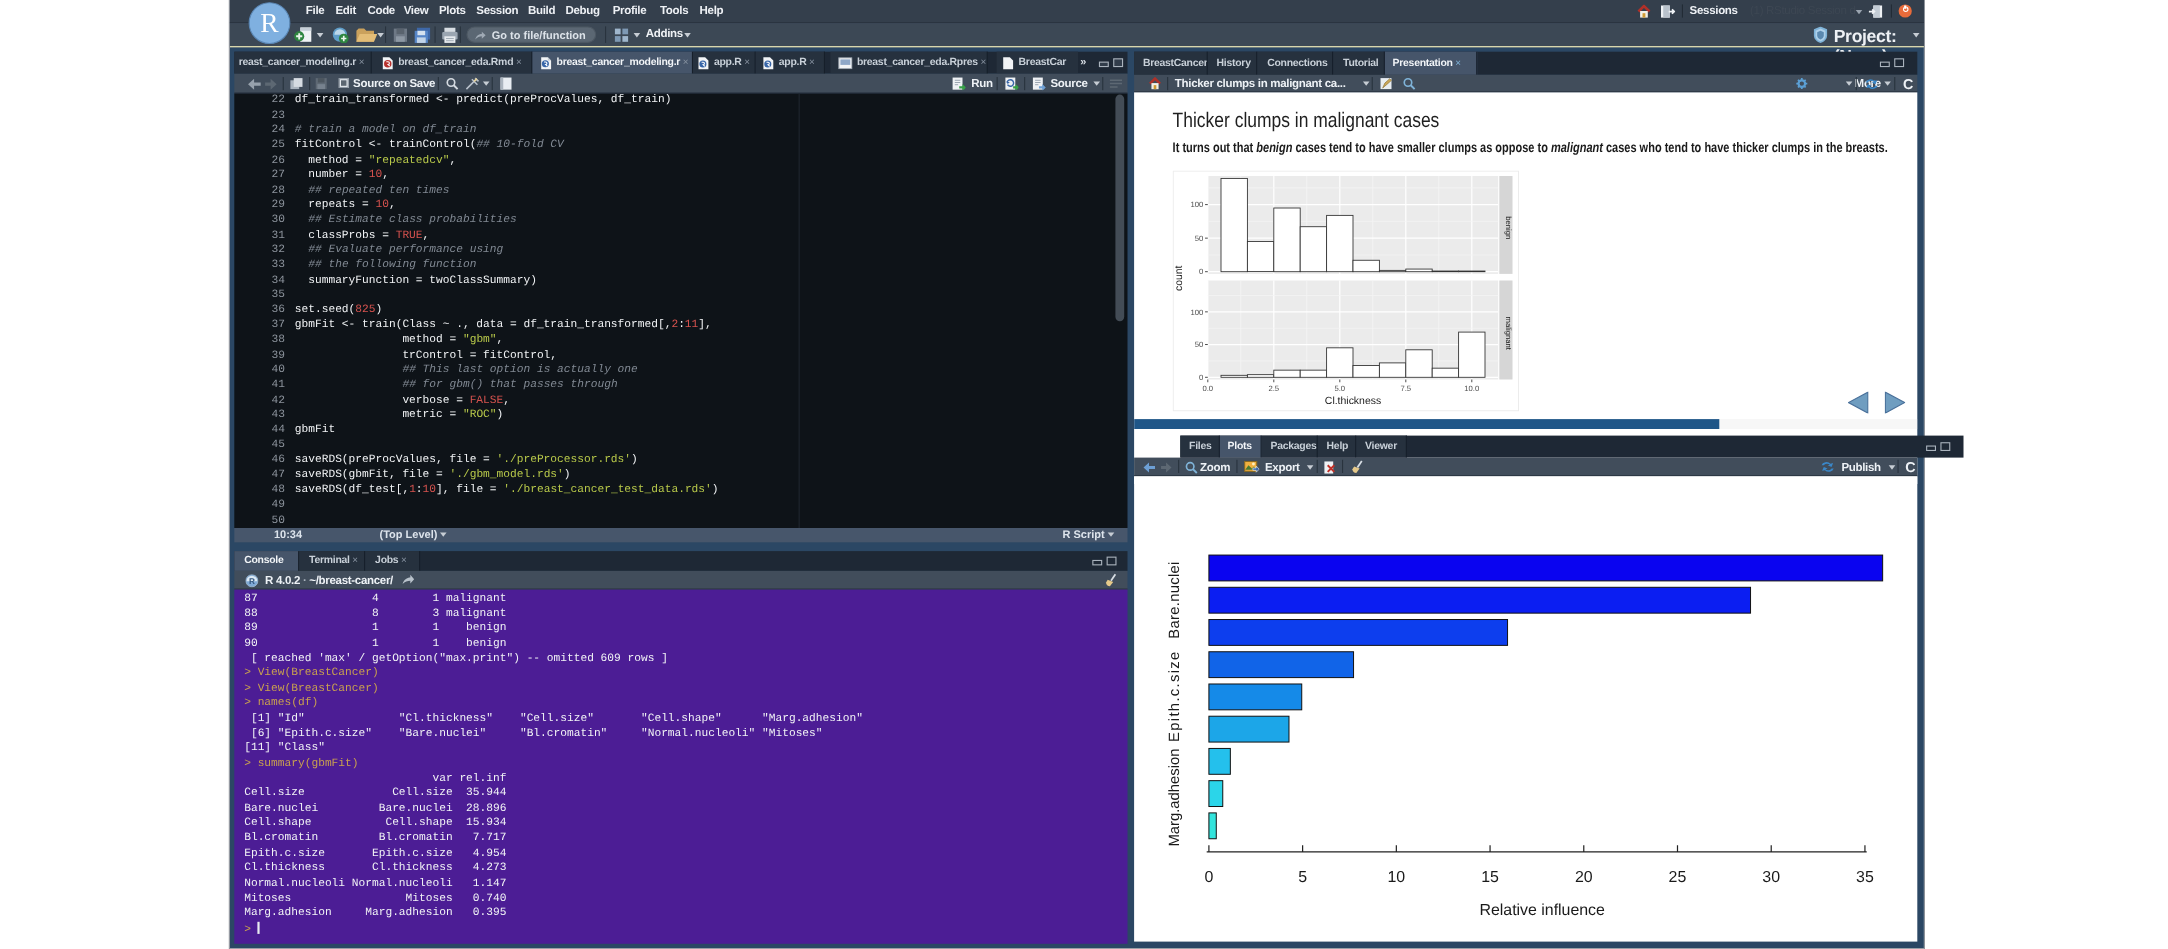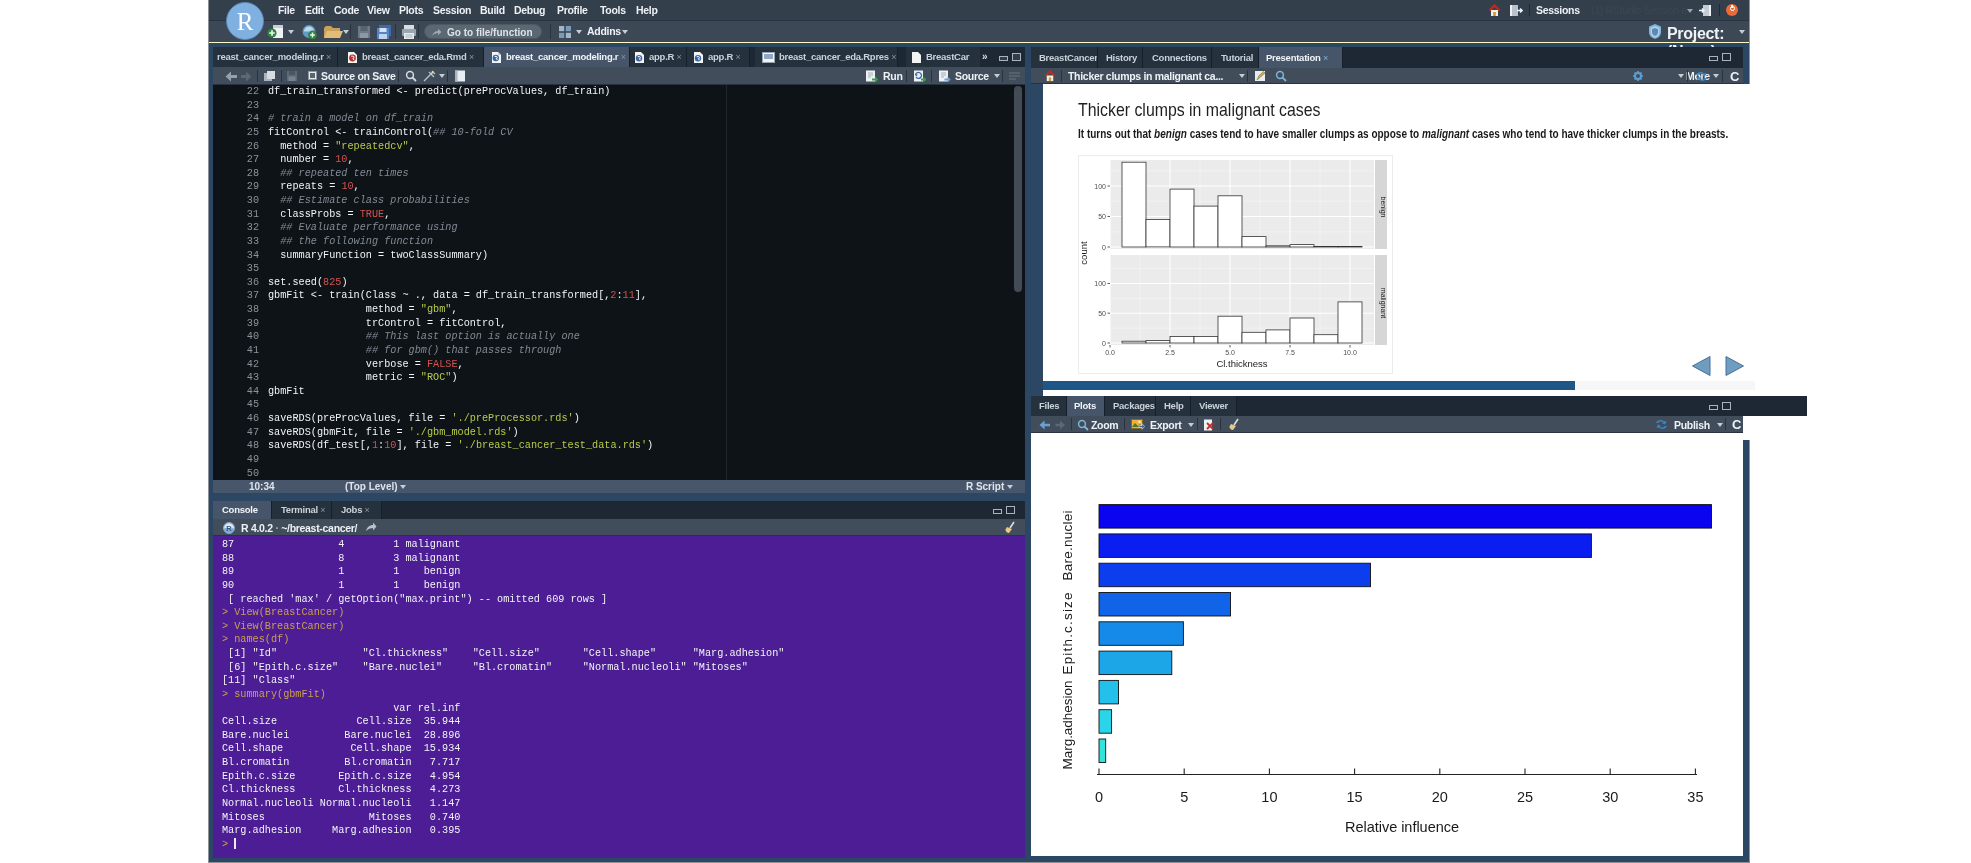--- a/index.html
+++ b/index.html
@@ -431,21 +431,21 @@
     <span class="caret abs" style="left:647px;top:6px;"></span>
     <div class="sep" style="left:656px;top:2px;height:12px;"></div>
     <svg class="abs" style="left:663px;top:2.5px;" width="15" height="11" viewBox="0 0 15 11">
         <path d="M2 4 a4.5 3.5 0 0 1 8 -1.5 l2.5 -0.5 -1.5 3.5 -3.5 -1.5 2 -0.5 a3.2 2.5 0 0 0 -5.5 0.5 Z" fill="#3a87c8"></path>
         <path d="M13 7 a4.5 3.5 0 0 1 -8 1.5 l-2.5 0.5 1.5 -3.5 3.5 1.5 -2 0.5 a3.2 2.5 0 0 0 5.5 -0.5 Z" fill="#3a87c8"></path>
       </svg>
     <span class="caret abs" style="left:682px;top:6px;"></span>
     <div class="sep" style="left:691px;top:2px;height:12px;"></div>
     <span class="ttext" style="left:699px;top:1px;font-size:13px;">C</span>
   </div>
-  <div class="white" id="pres" style="left:822px;top:84px;width:712px;height:356px;overflow:hidden;margin-left:12px;">
+  <div class="white" id="pres" style="left:822px;top:84px;width:712px;height:356px;overflow:hidden;">
     <div style="position:absolute;left:35px;top:15px;font-size:19px;color:#1f1f1f;white-space:nowrap;transform:scaleX(0.835);transform-origin:0 0;">Thicker clumps in malignant cases</div>
     <div style="position:absolute;left:35px;top:43px;font-size:12.5px;font-weight:bold;color:#1a1a1a;white-space:nowrap;transform:scaleX(0.80);transform-origin:0 0;">It turns out that <i>benign</i> cases tend to have smaller clumps as oppose to <i>malignant</i> cases who tend to have thicker clumps in the breasts.</div>
 <svg width="315" height="219" style="position:absolute;left:35px;top:71px;">
 <rect x="0.5" y="0.5" width="314" height="218" fill="#fff" stroke="#ececec"></rect>
 <rect x="32" y="5" width="264" height="89" fill="#ebebeb"></rect>
 <rect x="32" y="100" width="264" height="90" fill="#ebebeb"></rect>
 <rect x="297" y="5" width="12" height="89" fill="#d6d6d6"></rect>
 <rect x="297" y="100" width="12" height="90" fill="#d6d6d6"></rect>
 <line x1="62" y1="5" x2="62" y2="94" stroke="#f5f5f5" stroke-width="0.7"></line>
 <line x1="122" y1="5" x2="122" y2="94" stroke="#f5f5f5" stroke-width="0.7"></line>
@@ -527,21 +527,21 @@
     <svg width="19" height="20" style="position:absolute;left:649px;top:272px;">
         <polygon points="18,0.5 18,19.5 0.5,10" fill="#6f9dc0" stroke="#49709a" stroke-width="1"></polygon>
       </svg>
     <svg width="19" height="20" style="position:absolute;left:682px;top:272px;">
         <polygon points="1,0.5 1,19.5 18.5,10" fill="#6f9dc0" stroke="#49709a" stroke-width="1"></polygon>
       </svg>
     <div style="position:absolute;left:0;top:297px;width:712px;height:9px;background:#f7f7f7;"></div>
     <div style="position:absolute;left:0;top:297px;width:532px;height:9px;background:#1f5688;"></div>
 </div>
 
-  <div class="tabbar" id="ptabs" style="left:822px;top:396px;width:776px;height:20px;">
+  <div class="tabbar" id="ptabs" style="left:864px;top:396px;width:712px;height:20px;">
     <div class="tab" style="left:0;width:36px;height:20px;">
         <span style="position:absolute;left:8px;top:4px;">Files</span>
       </div>
     <div class="tab act" style="left:36px;width:38px;height:20px;">
         <span style="position:absolute;left:7px;top:4px;">Plots</span>
       </div>
     <div class="tab" style="left:74px;width:51px;height:20px;">
         <span style="position:absolute;left:8px;top:4px;">Packages</span>
       </div>
     <div class="tab" style="left:125px;width:35px;height:20px;">

